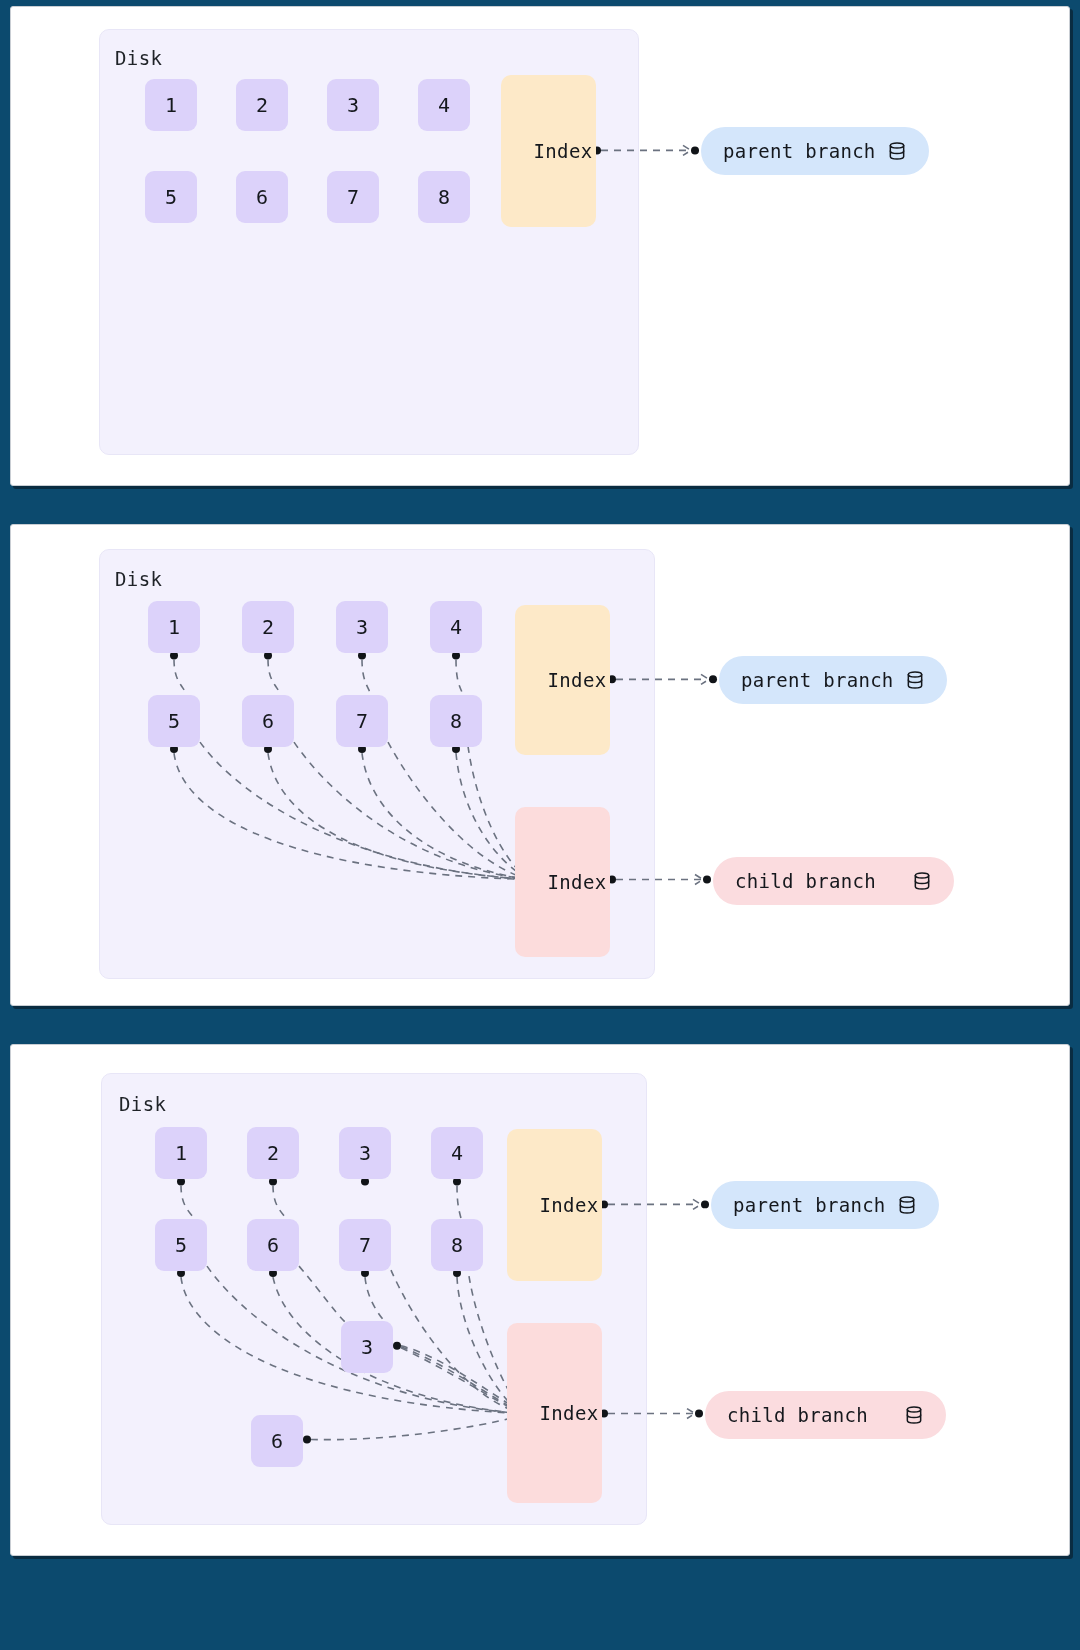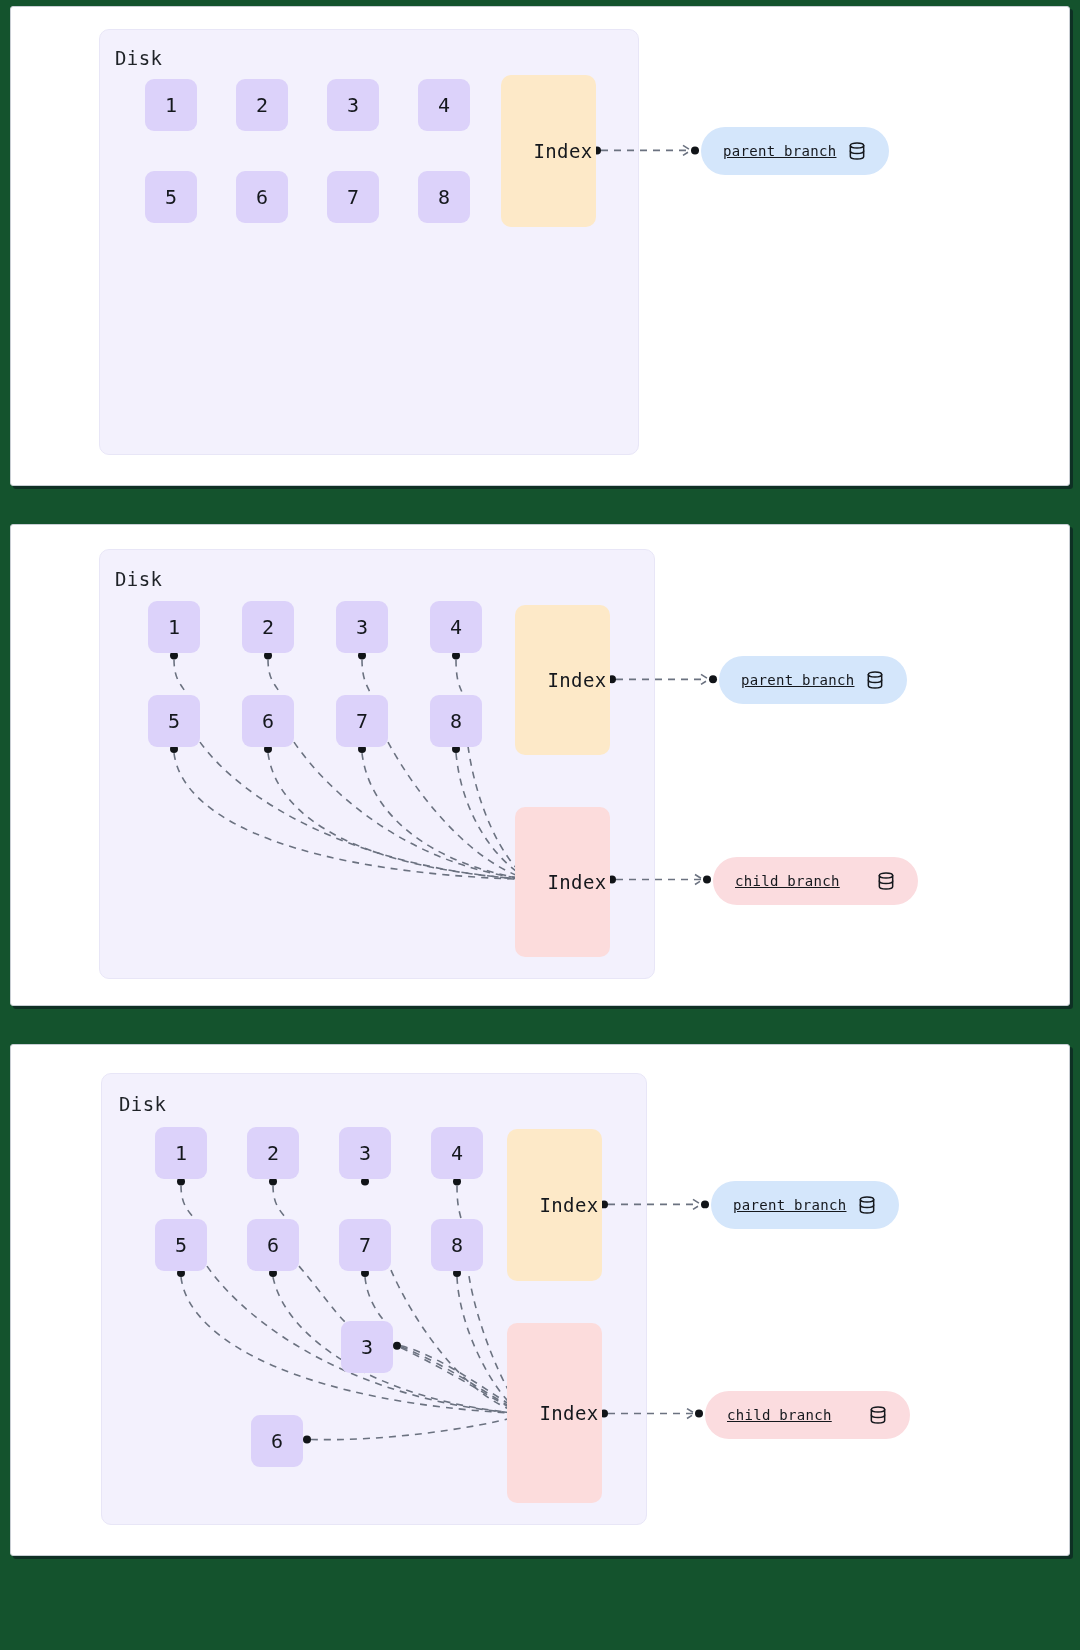--- a/index.html
+++ b/index.html
@@ -5,21 +5,21 @@
   * { box-sizing: border-box; }
   html, body {
     margin: 0; padding: 0;
     width: 1080px; height: 1650px;
     background: #41606e;
     font-family: "DejaVu Sans Mono", "Liberation Mono", monospace;
   }
   #root {
     width: 1080px; height: 1650px;
     position: relative;
-    background: #14532d;
+    background: #0c4a6e;
     padding: 6px 10px;
     display: flex;
     flex-direction: column;
     gap: 38px;
   }
   .panel {
     position: relative;
     background: #ffffff;
     border: 1px solid #c9ced4;
     border-radius: 3px;
@@ -72,27 +72,26 @@
   .index-parent { background: #fde9c8; }
   .index-child  { background: #fcdcdc; }
 
   .badge {
     position: absolute;
     border-radius: 999px;
     display: flex;
     align-items: center;
     justify-content: center;
     gap: 11px;
-    font-size: 14px;
+    font-size: 19px;
     color: #15181d;
     letter-spacing: 0.3px;
     padding: 0 22px;
     z-index: 6;
     white-space: nowrap;
-    text-decoration: underline;
   }
   .badge-parent { background: #d4e6fb; }
   .badge-child  { background: #fbdcdf; gap: 36px; }
   .db-icon { display: inline-flex; align-items: center; }
 
   svg.edges { position: absolute; inset: 0; width: 100%; height: 100%; z-index: 2; overflow: visible; }
   svg.edges path { fill: none; stroke: #6b7280; stroke-width: 1.6; stroke-dasharray: 7 6; }
   svg.edges circle.endpt { fill: #111418; stroke: none; }
   svg.edges path.solidarrow { stroke-dasharray: 7 6; }
 </style>

